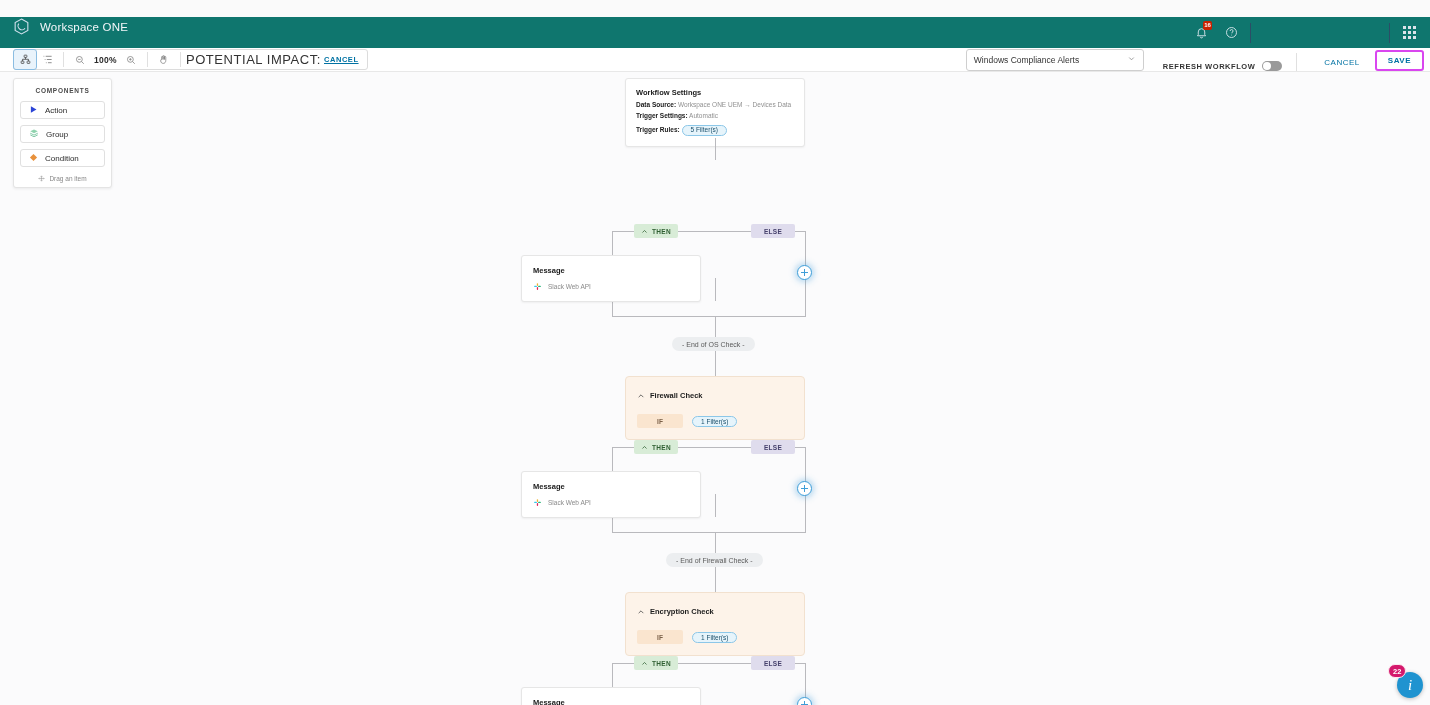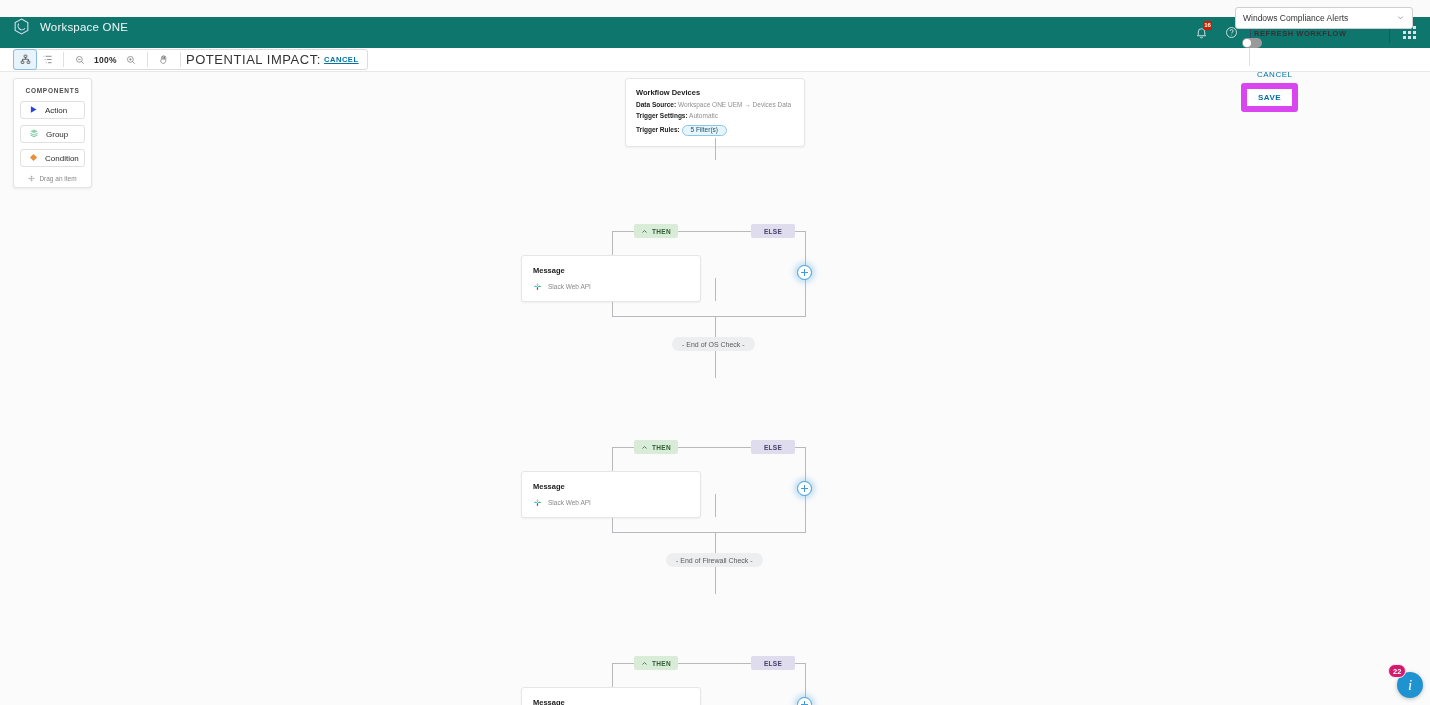--- a/index.html
+++ b/index.html
@@ -48,21 +48,21 @@
   .tbtn {
     width: 22px; height: 19px; display: flex; align-items: center; justify-content: center;
     cursor: pointer; border-radius: 2px;
   }
   .tbtn.active { background: #e9f3fb; outline: 1px solid #8bbde2; }
   .vsep { width: 1px; height: 15px; background: #e0e0e0; margin: 0 5px; }
   .zoom-val { font-size: 8.5px; color: #2b2b2b; letter-spacing: .3px; padding: 0 3px; font-weight: bold; }
   .pi-text { font-size: 13px; letter-spacing: .55px; color: #333; font-weight: normal; }
   .pi-link { font-size: 7.5px; letter-spacing: .55px; color: #0072a3; text-decoration: underline; cursor: pointer; font-weight: bold; margin-left: 3px; }
 
-  .subbar-right { margin-left: auto; display: flex; align-items: flex-start; padding-right: 17px; gap: 0; flex-direction: column; }
+  .subbar-right { margin-left: auto; display: flex; align-items: flex-end; padding-right: 6px; gap: 0; }
   .wf-select {
     width: 178px; height: 22px; border: 1px solid #cfcfcf; border-radius: 3px; background: #fff;
     display: flex; align-items: center; padding: 0 7px; cursor: pointer;
   }
   .wf-select span { font-size: 8.5px; color: #333; }
   .wf-select .chev { margin-left: auto; }
   .enable-label { font-size: 7.5px; letter-spacing: .55px; color: #333; font-weight: bold; margin-left: 19px; }
   .toggle {
     width: 20px; height: 10px; border-radius: 5px; background: #9a9a9a; margin-left: 7px;
     position: relative; cursor: pointer;
@@ -70,37 +70,37 @@
   .toggle::after {
     content: ""; position: absolute; top: 1px; left: 1px; width: 8px; height: 8px;
     border-radius: 50%; background: #fff;
   }
   .btn-cancel {
     font-size: 8px; letter-spacing: .5px; color: #0072a3; background: none; border: none;
     cursor: pointer; padding: 4px 9px; margin-left: 13px; font-weight: normal;
   }
   .btn-save {
     font-size: 8px; letter-spacing: .5px; color: #0072a3; background: #fff;
-    border: 6px solid #d946ef; border-radius: 3px; cursor: pointer;
+    border: 2px solid #d946ef; border-radius: 3px; cursor: pointer;
     padding: 4px 11px; margin-left: 6px; font-weight: bold;
   }
 
   
   .canvas {
     position: absolute; top: 69px; left: 0; right: 0; bottom: 0;
     background-color: #fbfbfc;
     background-image: radial-gradient(#e2e2e6 0.7px, transparent 0.7px);
     background-size: 12px 12px;
     background-position: 3px 4px;
     overflow: hidden;
   }
 
   
   .components {
-    position: absolute; left: 13px; top: 9px; width: 79px;
+    position: absolute; left: 13px; top: 9px; width: 99px;
     background: #fff; border: 1px solid #e4e4e4; border-radius: 3px;
     box-shadow: 0 1px 3px rgba(0,0,0,.07);
     padding: 8px 6px 5px;
   }
   .components-title {
     font-size: 6.5px; letter-spacing: .75px; color: #4a4a4a; text-align: center;
     font-weight: bold; margin-bottom: 7px;
   }
   .comp-item {
     display: flex; align-items: center; gap: 7px;
@@ -324,21 +324,21 @@
       <span style="display:flex">
         <svg width="7" height="7" viewBox="0 0 24 24" fill="none" stroke="#999" stroke-width="2">
           <path d="M12 3v18M3 12h18M12 3 9 6M12 3l3 3M12 21l-3-3M12 21l3-3M3 12l3-3M3 12l3 3M21 12l-3-3M21 12l-3 3"></path>
         </svg>
       </span>
       <span>Drag an item</span>
     </div>
   </div>
 
   <div class="node card-white" style="left:625px; top:9px; width:180px; padding:9px 10px 10px;">
-    <div class="wf-title">Workflow Devices</div>
+    <div class="wf-title">Workflow Settings</div>
     <div class="wf-row">
       <b>Data Source:</b>
       <span>Workspace ONE UEM → Devices Data</span>
     </div>
     <div class="wf-row">
       <b>Trigger Settings:</b>
       <span>Automatic</span>
     </div>
     <div class="wf-row" style="margin-top:5px;">
       <b>Trigger Rules:</b>
@@ -381,20 +381,34 @@
     </div>
   </div>
 
   <div class="addbtn" style="left:797px; top:196px;"></div>
 
   <div class="end-pill node" style="left:672px; top:268px;">
     <span>- End of OS Check -</span>
   </div>
   <div class="line vline" style="left:715px; top:282px; height:27px;"></div>
 
+  <div class="node card-cond" style="left:625px; top:307px; width:180px; padding:9px 11px 11px;">
+    <div class="cond-head">
+      <span>
+        <svg width="8" height="8" viewBox="0 0 24 24" fill="none" stroke="#4a4a4a" stroke-width="2.4">
+            <path d="M5 15.5l7-7 7 7"></path>
+          </svg>
+      </span>
+      <span class="ttl">Firewall Check</span>
+    </div>
+    <div class="cond-body">
+      <span class="if-chip">IF</span>
+      <span class="pill-blue">1 Filter(s)</span>
+    </div>
+  </div>
 
   <div class="line vline" style="left:715px; top:425px; height:23px;"></div>
   <div class="line hline" style="left:612px; top:378px; width:194px;"></div>
   <div class="line vline" style="left:612px; top:378px; height:85px;"></div>
   <div class="line vline" style="left:805px; top:378px; height:85px;"></div>
   <div class="line hline" style="left:612px; top:463px; width:194px;"></div>
   <div class="line vline" style="left:715px; top:463px; height:28px;"></div>
 
   <div class="branch-chip chip-then" style="left:634px; top:371px;">
     <svg width="7" height="7" viewBox="0 0 24 24" fill="none" stroke="#2f5f32" stroke-width="2.6">
@@ -421,20 +435,34 @@
     </div>
   </div>
 
   <div class="addbtn" style="left:797px; top:412px;"></div>
 
   <div class="end-pill node" style="left:666px; top:484px;">
     <span>- End of Firewall Check -</span>
   </div>
   <div class="line vline" style="left:715px; top:498px; height:27px;"></div>
 
+  <div class="node card-cond" style="left:625px; top:523px; width:180px; padding:9px 11px 11px;">
+    <div class="cond-head">
+      <span>
+        <svg width="8" height="8" viewBox="0 0 24 24" fill="none" stroke="#4a4a4a" stroke-width="2.4">
+            <path d="M5 15.5l7-7 7 7"></path>
+          </svg>
+      </span>
+      <span class="ttl">Encryption Check</span>
+    </div>
+    <div class="cond-body">
+      <span class="if-chip">IF</span>
+      <span class="pill-blue">1 Filter(s)</span>
+    </div>
+  </div>
 
   <div class="line hline" style="left:612px; top:594px; width:194px;"></div>
   <div class="line vline" style="left:612px; top:594px; height:42px;"></div>
   <div class="line vline" style="left:805px; top:594px; height:42px;"></div>
 
   <div class="branch-chip chip-then" style="left:634px; top:587px;">
     <svg width="7" height="7" viewBox="0 0 24 24" fill="none" stroke="#2f5f32" stroke-width="2.6">
         <path d="M5 15.5l7-7 7 7"></path>
       </svg>
     <span>THEN</span>

